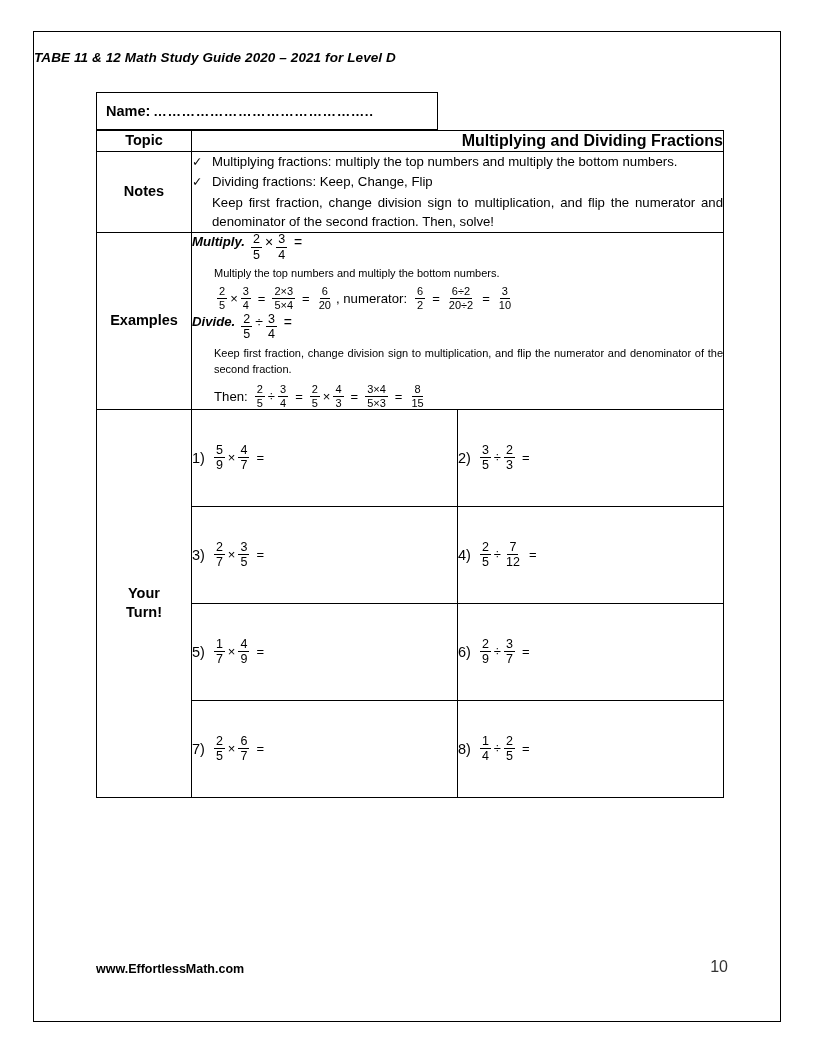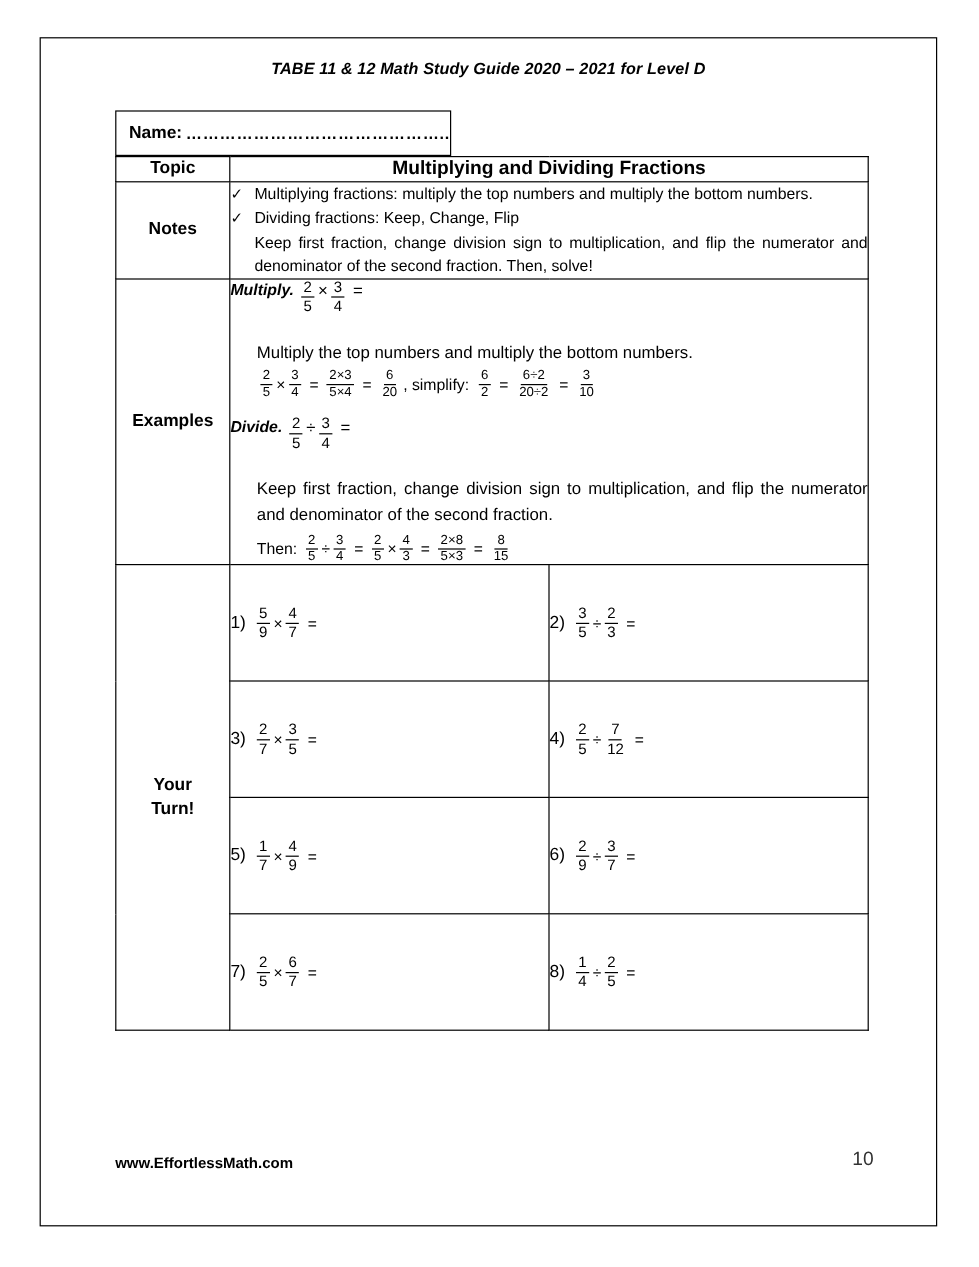--- a/index.html
+++ b/index.html
@@ -25,21 +25,20 @@
     border: 1.5px solid #000;
     box-sizing: border-box;
   }
 
   
   .doc-title {
     position: absolute;
     left: 0;
     top: 18px;
     width: 100%;
-    text-align: center;
     font-size: 13.5px;
     font-weight: bold;
     font-style: italic;
     letter-spacing: 0.1px;
   }
 
   
   .namedate {
     position: absolute;
     left: 62px;
@@ -54,21 +53,21 @@
     border: 1.6px solid #000;
     box-sizing: border-box;
     display: flex;
     align-items: center;
     padding-left: 9px;
     font-size: 14.5px;
     font-weight: bold;
     white-space: nowrap;
     overflow: hidden;
   }
-  .nd-name { left: 0; width: 280px; justify-content: flex-end; }
+  .nd-name { left: 0; width: 342px; }
   .nd-date { left: 322px; width: 306px; }
   .nd-dots {
     font-weight: bold;
     letter-spacing: 0.6px;
     margin-left: 3px;
     font-size: 13.5px;
   }
 
   
   .tbl {
@@ -88,21 +87,21 @@
 
   .lbl {
     text-align: center;
     font-size: 14.5px;
     font-weight: bold;
     line-height: 1.35;
   }
 
   
   .topic-val {
-    text-align: center;
+    text-align: right;
     font-size: 16px;
     font-weight: bold;
     padding: 9px 4px 11px 4px;
     margin-top: 10px;
   }
 
   
   .notes-cell { padding: 7px 10px 8px 12px; }
   .note-item {
     display: flex;
@@ -138,25 +137,25 @@
     margin-right: 3px;
   }
   .ex-line {
     display: flex;
     align-items: flex-start;
     flex-wrap: wrap;
     font-size: 13.2px;
     line-height: 1.4;
   }
   .ex-para {
-    font-size: 14px;
+    font-size: 11px;
     line-height: 1.5;
     text-align: justify;
     margin-left: 22px;
-    margin-top: 22px;
+    margin-top: 4px;
   }
   .ex-calc {
     display: flex;
     align-items: center;
     flex-wrap: wrap;
     font-size: 12.5px;
     margin-left: 22px;
     margin-top: 4px;
   }
   .ex-then {
@@ -300,38 +299,38 @@
           <span class="op gap-s">=</span>
           <span class="frac sm">
             <span class="num">2×3</span>
             <span class="den">5×4</span>
           </span>
           <span class="op gap-s">=</span>
           <span class="frac sm">
             <span class="num">6</span>
             <span class="den">20</span>
           </span>
-          <span style="font-size:13.2px;margin-right:5px;">, simplify:</span>
+          <span style="font-size:13.2px;margin-right:5px;">, numerator:</span>
           <span class="frac sm">
             <span class="num">6</span>
             <span class="den">2</span>
           </span>
           <span class="op gap-s">=</span>
           <span class="frac sm">
             <span class="num">6÷2</span>
             <span class="den">20÷2</span>
           </span>
           <span class="op gap-s">=</span>
           <span class="frac sm">
             <span class="num">3</span>
             <span class="den">10</span>
           </span>
         </div>
 
-        <div class="ex-line" style="margin-top:14px;">
+        <div class="ex-line" style="margin-top:2px;">
           <span class="ex-head">Divide.</span>
           <span class="frac big">
             <span class="num">2</span>
             <span class="den">5</span>
           </span>
           <span class="op big">÷</span>
           <span class="frac big">
             <span class="num">3</span>
             <span class="den">4</span>
           </span>
@@ -356,21 +355,21 @@
             <span class="num">2</span>
             <span class="den">5</span>
           </span>
           <span class="op">×</span>
           <span class="frac sm">
             <span class="num">4</span>
             <span class="den">3</span>
           </span>
           <span class="op gap-s">=</span>
           <span class="frac sm">
-            <span class="num">2×8</span>
+            <span class="num">3×4</span>
             <span class="den">5×3</span>
           </span>
           <span class="op gap-s">=</span>
           <span class="frac sm">
             <span class="num">8</span>
             <span class="den">15</span>
           </span>
         </div>
 
       </td>

